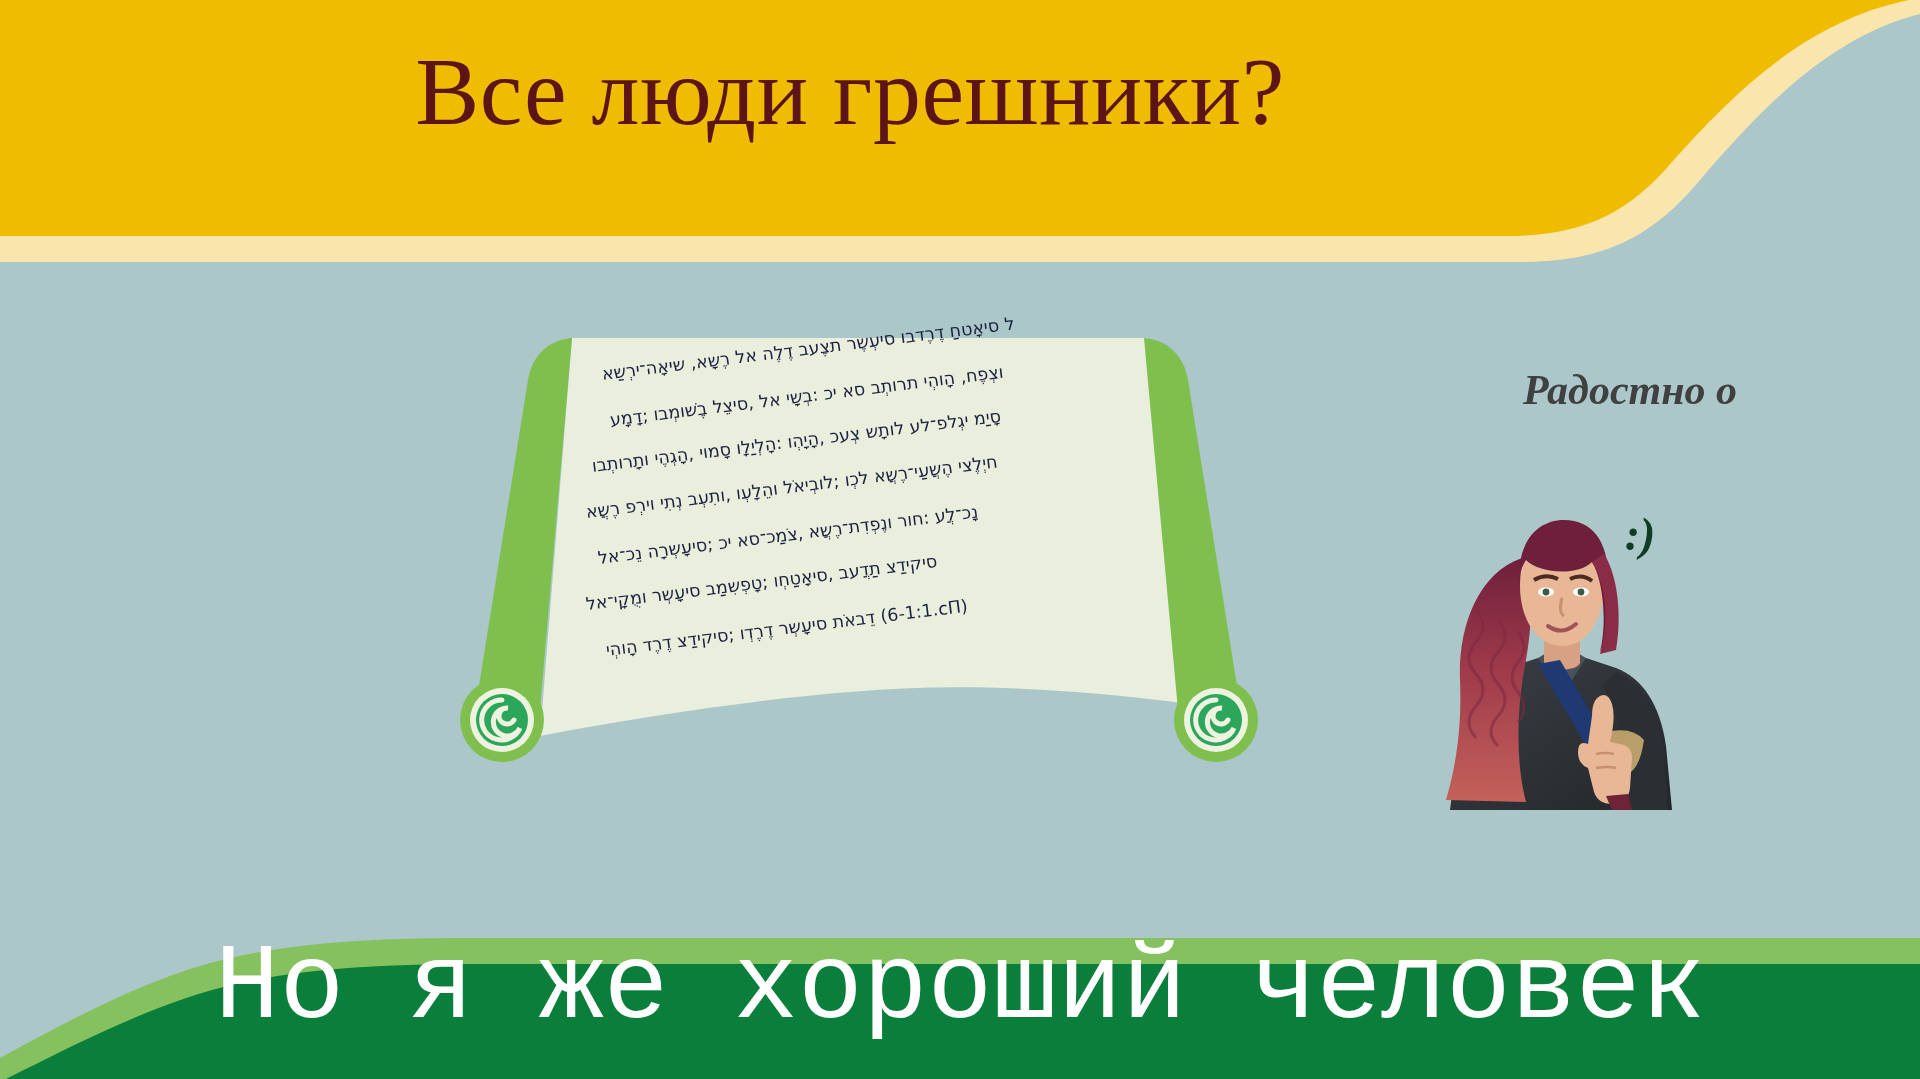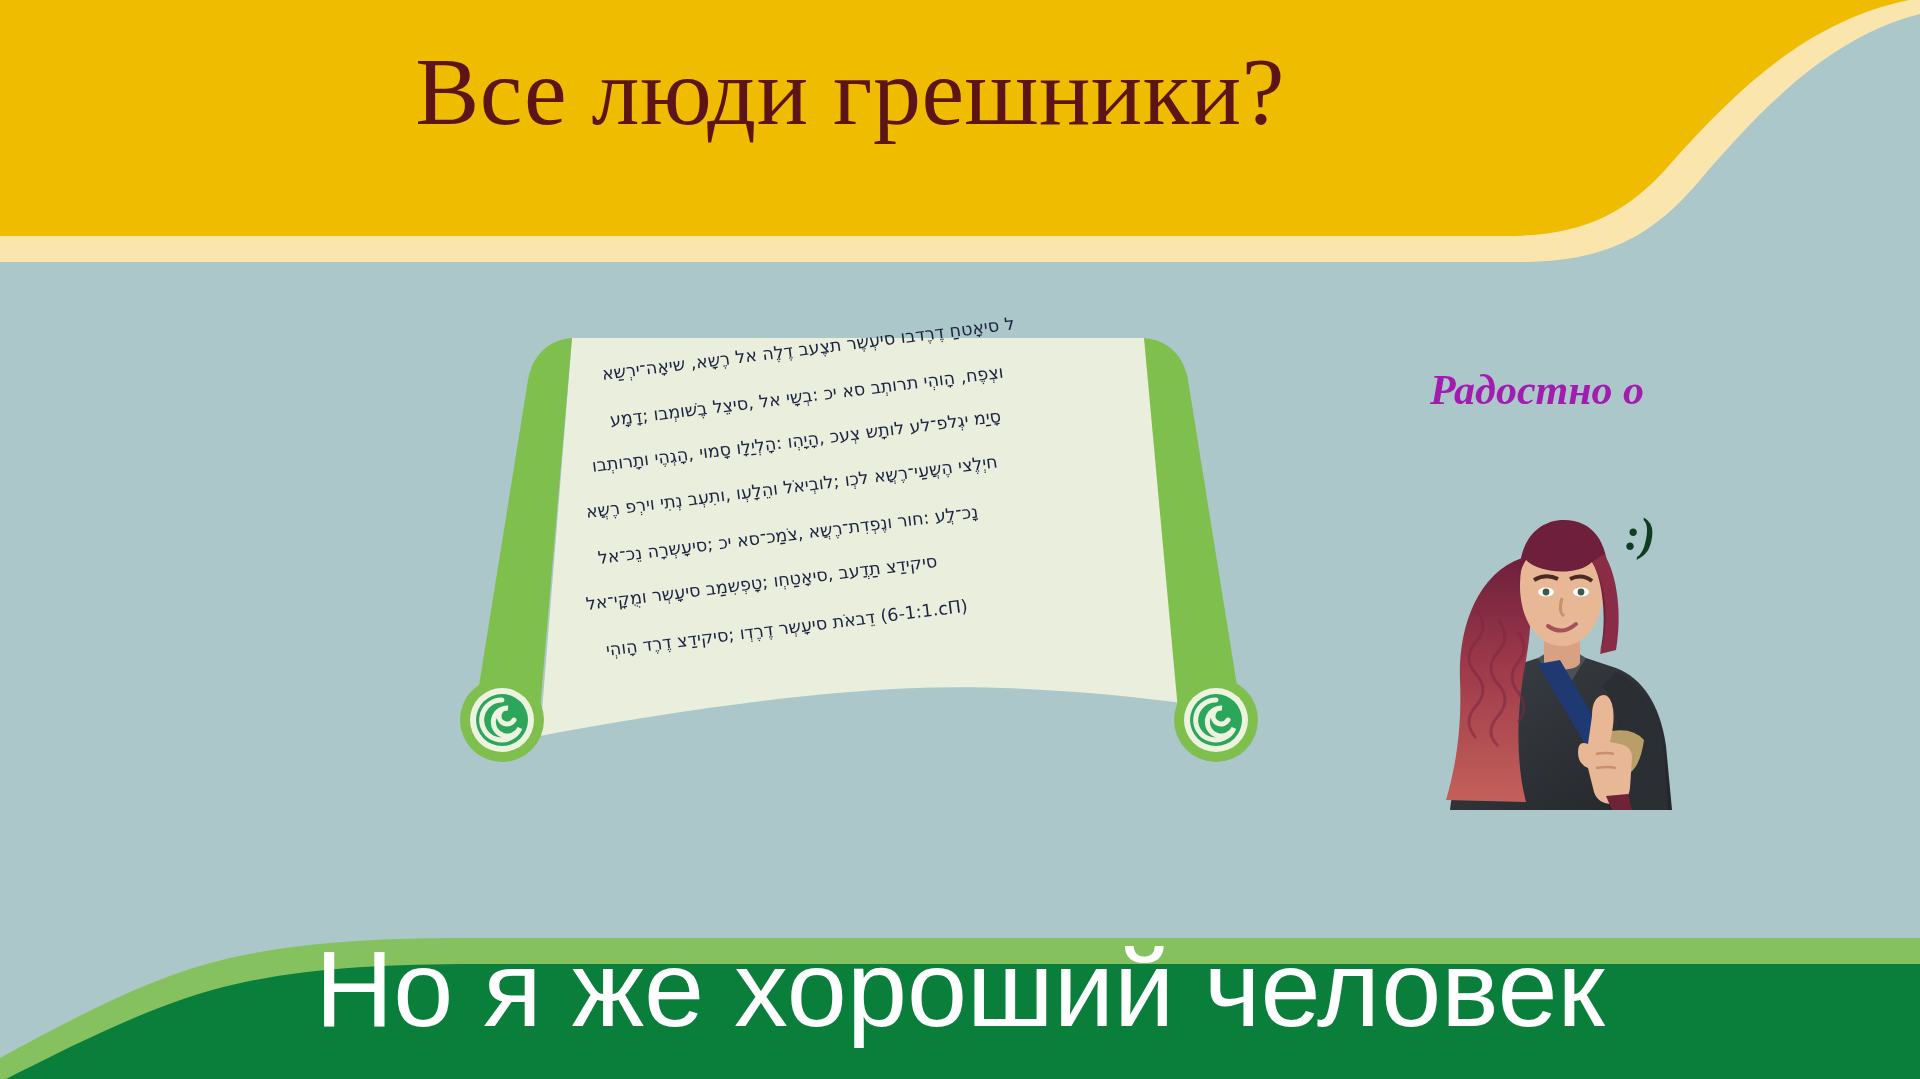--- a/index.html
+++ b/index.html
@@ -25,21 +25,21 @@
   }
 
   
   .bottom-band-wrap{position:absolute;left:0;bottom:0;width:1920px;height:245px;}
   .bottom-band-wrap svg{display:block;}
   .subtitle{
     position:absolute;left:0;bottom:34px;width:1920px;
     text-align:center;
     font-size:108px;line-height:1.05;
     color:#ffffff;
-    font-family:Liberation Sans, sans-serif;
+    font-family:Liberation Mono, monospace;
     white-space:nowrap;
   }
 
   
   .scroll-wrap{position:absolute;left:420px;top:300px;width:880px;height:460px;}
   .scroll-wrap svg{display:block;overflow:visible;}
   .scroll-text-layer{
     position:absolute;left:0;top:0;width:880px;height:460px;
     pointer-events:none;
   }
@@ -50,21 +50,22 @@
     white-space:nowrap;
     color:#1b2340;
     font-family:"DejaVu Sans",sans-serif;
     font-size:17.5px;
     transform-origin:left center;
   }
 
   
   .side-text{
     position:absolute;left:1430px;top:358px;width:400px;
-    color:#a21caf;
+    text-align:center;
+    color:#404040;
     font-family:"Liberation Serif",serif;
     font-style:italic;font-weight:bold;
     font-size:42px;line-height:1.55;
   }
   .smiley{
     position:absolute;left:1560px;top:508px;width:160px;
     text-align:center;
     color:#0f3d22;
     font-family:"Liberation Serif",serif;
     font-style:italic;font-weight:bold;

